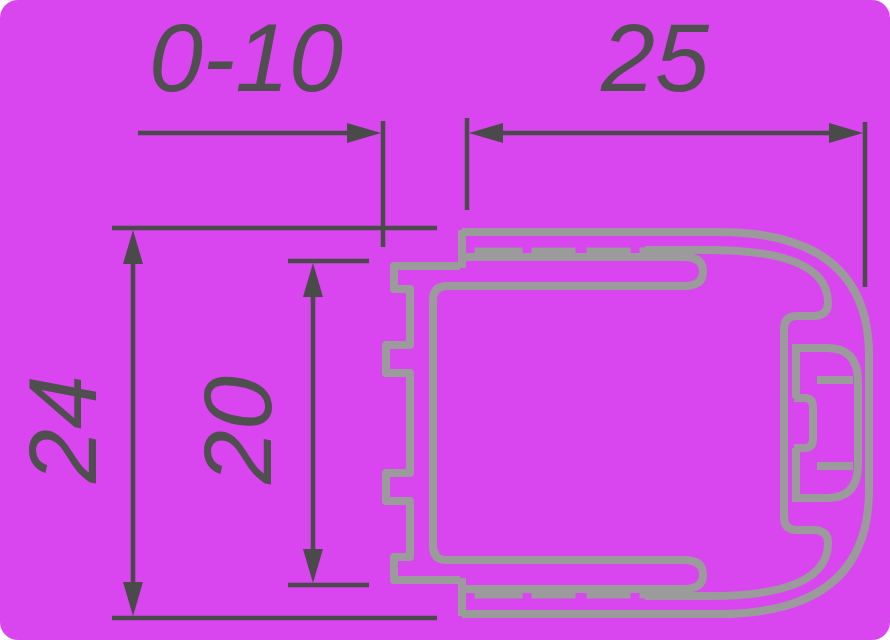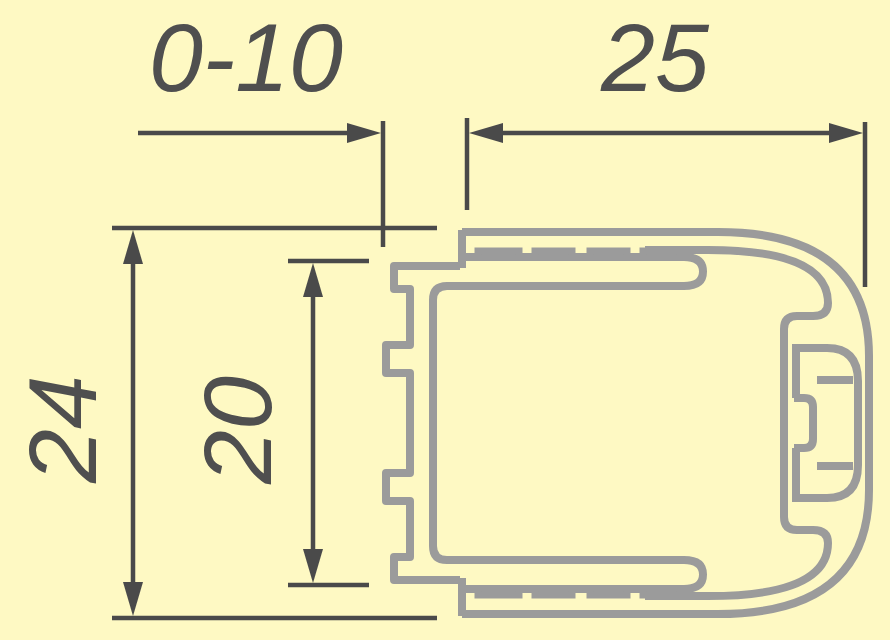--- a/index.html
+++ b/index.html
@@ -8,21 +8,22 @@
     background: #ffffff;
     width: 890px;
     height: 640px;
     overflow: hidden;
     font-family: "Liberation Sans", sans-serif;
   }
   .stage {
     position: relative;
     width: 890px;
     height: 640px;
-    background: #fef9c3;
+    background: #d946ef;
+    border-radius: 18px;
   }
   svg { display: block; }
   .dim-text {
     font-family: "Liberation Sans", "DejaVu Sans", sans-serif;
     font-style: italic;
     font-size: 97px;
     font-weight: 400;
   }
   .profile-stroke {
     fill: none;

